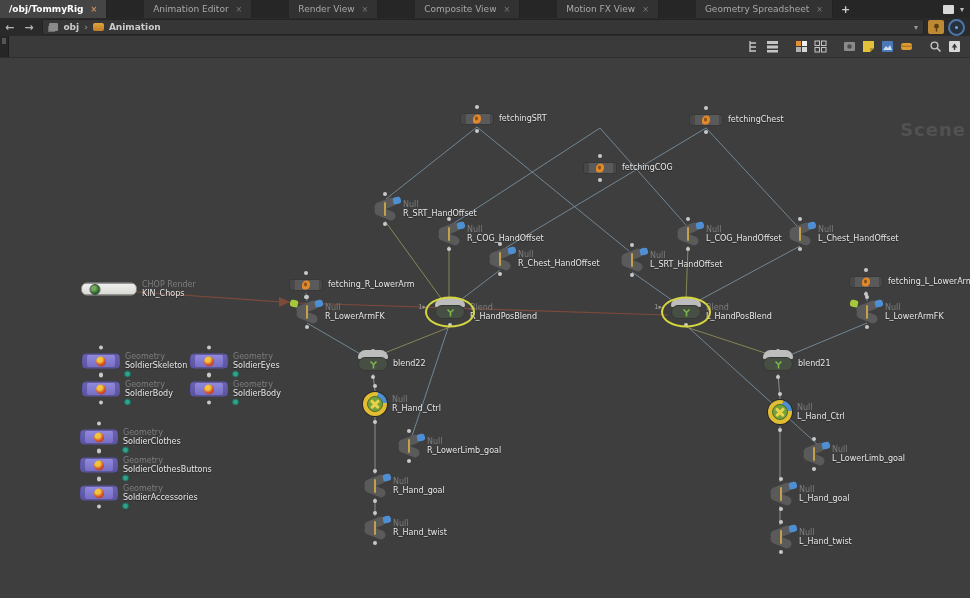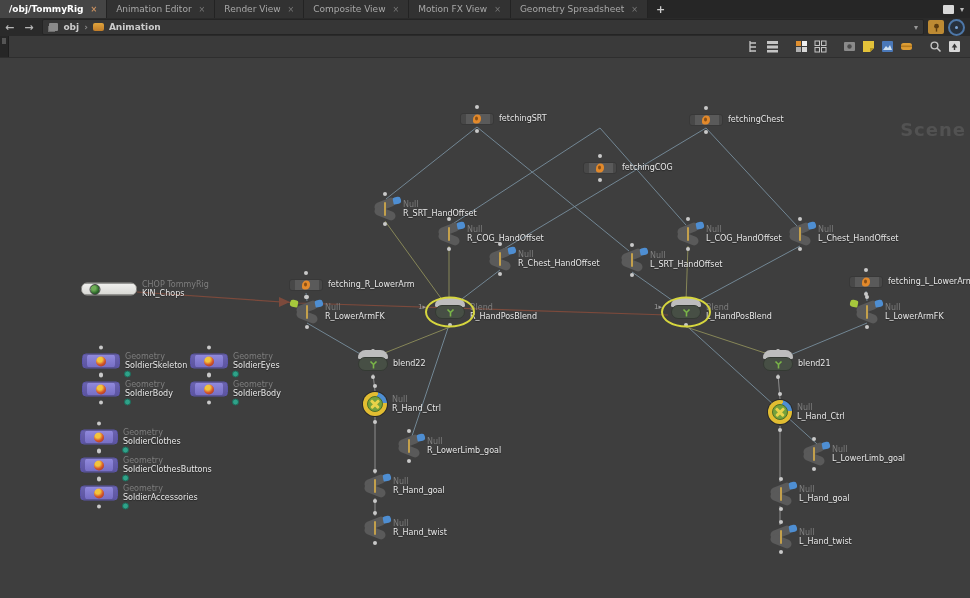--- a/index.html
+++ b/index.html
@@ -1,19 +1,19 @@
 <!DOCTYPE html>
 <html><head>
 <meta charset="utf-8">
 <style>
   html,body{margin:0;padding:0;}
   body{width:970px;height:598px;background:#3e3e3e;font-family:"DejaVu Sans","Liberation Sans",sans-serif;overflow:hidden;position:relative;}
   
   .tabbar{position:absolute;top:0;left:0;width:970px;height:18px;background:#262626;display:flex;align-items:stretch;border-bottom:1px solid #1c1c1c;z-index:10;}
-  .tabs{display:flex;}
+  .tabs{display:flex;gap:37px;}
   .tab{display:flex;align-items:center;gap:7px;padding:0 9px;font-size:9px;color:#a8a8a8;background:#323232;border-right:1px solid #232323;cursor:default;}
   .tab.active{background:#454545;color:#ffffff;font-weight:bold;}
   .tab .close{font-size:8px;color:#7a7a7a;}
   .tab.active .close{color:#c8residue;}
   .tab.active .close{color:#c89060;}
   .tab-plus{display:flex;align-items:center;padding:0 8px;color:#cccccc;font-size:11px;font-weight:bold;}
   .tab-right{margin-left:auto;display:flex;align-items:center;gap:6px;padding-right:6px;}
   .win-icon{width:11px;height:9px;background:#d8d8d8;border-radius:1px;display:inline-block;}
   .caret{color:#bbbbbb;font-size:8px;}
   
@@ -535,21 +535,21 @@
       <span class="flag-b"></span>
       <div class="lbl">
         <div class="tl">Null</div>
         <div class="nm">L_Hand_twist</div>
       </div>
     </div>
     <div class="node chopnet" style="left: 109px; top: 289px;">
       <div class="cn-body"></div>
       <span class="cn-icon"></span>
       <div class="lbl">
-        <div class="tl">CHOP TommyRig</div>
+        <div class="tl">CHOP Render</div>
         <div class="nm">KIN_Chops</div>
       </div>
     </div>
     <div class="node geo" style="left: 101px; top: 361px;">
       <span class="dot t"></span>
       <span class="dot b"></span>
       <div class="ge-body">
         <span class="ge-icon"></span>
       </div>
       <span class="ge-dot"></span>

